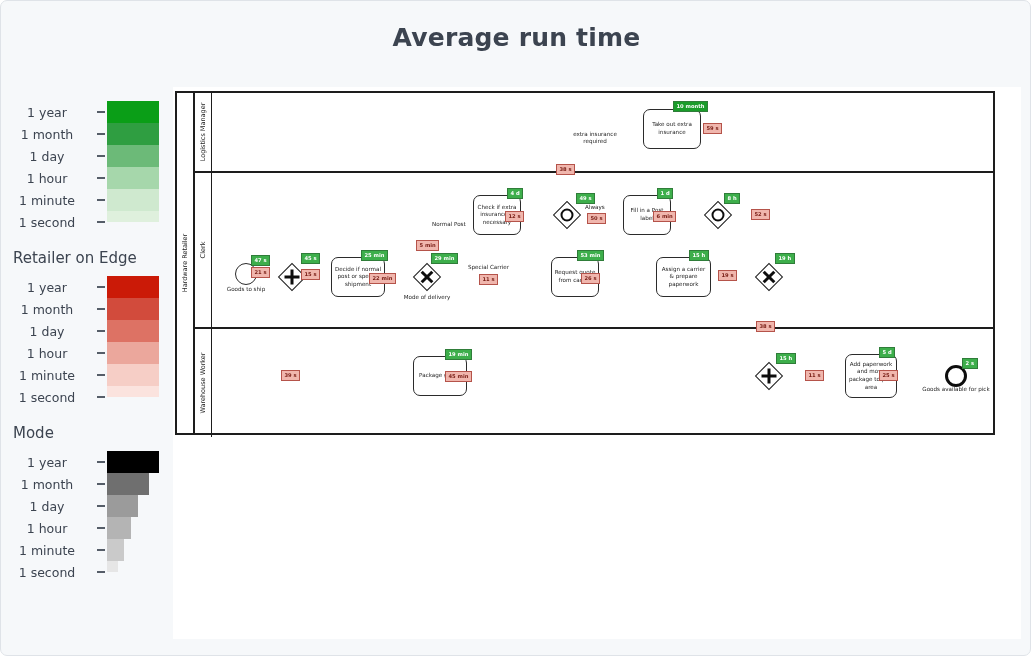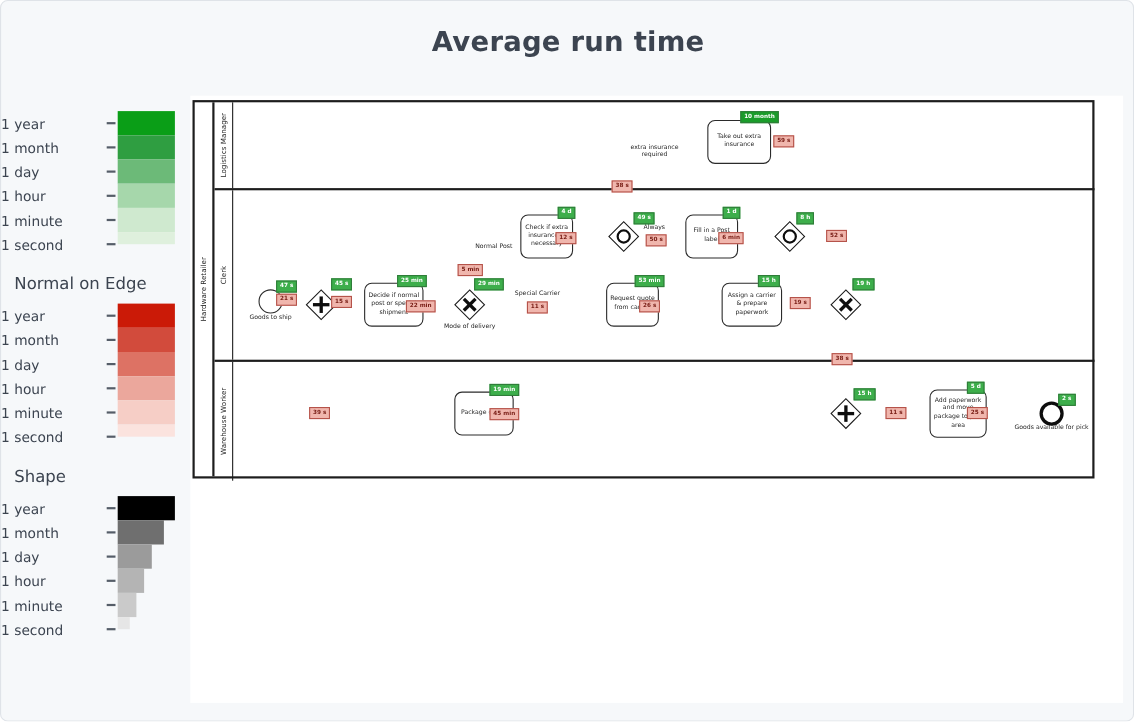--- a/index.html
+++ b/index.html
@@ -35,21 +35,21 @@
   .legend-title {
     font-size: 15px; color: #3c4450;
     padding-left: 12px; margin-bottom: 9px;
   }
   .legend-rows { position: relative; }
   .legend-row {
     display: flex; align-items: center;
     height: 22px;
   }
   .legend-label {
-    width: 92px; text-align: left;
+    width: 92px; text-align: center;
     font-size: 12.5px; color: #3c4450;
     padding-right: 4px;
     white-space: nowrap;
   }
   .legend-tick {
     width: 8px; height: 2px; background: #555d68;
     margin-right: 2px; flex: none;
   }
   .legend-swatchwrap { width: 52px; flex: none; position: relative; height: 22px; }
   .legend-swatch {
@@ -230,21 +230,21 @@
           <span class="legend-label">1 second</span>
           <span class="legend-tick"></span>
           <span class="legend-swatchwrap">
             <span class="legend-swatch" style="background:#dff0dd;width:52px;height:11px;"></span>
           </span>
         </div>
       </div>
     </div>
 
     <div class="legend-block">
-      <div class="legend-title">Normal on Edge</div>
+      <div class="legend-title">Retailer on Edge</div>
       <div class="legend-rows">
         <div class="legend-row">
           <span class="legend-label">1 year</span>
           <span class="legend-tick"></span>
           <span class="legend-swatchwrap">
             <span class="legend-swatch" style="background:#cb1a07;width:52px;"></span>
           </span>
         </div>
         <div class="legend-row">
           <span class="legend-label">1 month</span>
@@ -278,21 +278,21 @@
           <span class="legend-label">1 second</span>
           <span class="legend-tick"></span>
           <span class="legend-swatchwrap">
             <span class="legend-swatch" style="background:#fbe3de;width:52px;height:11px;"></span>
           </span>
         </div>
       </div>
     </div>
 
     <div class="legend-block">
-      <div class="legend-title">Shape</div>
+      <div class="legend-title">Mode</div>
       <div class="legend-rows">
         <div class="legend-row">
           <span class="legend-label">1 year</span>
           <span class="legend-tick"></span>
           <span class="legend-swatchwrap">
             <span class="legend-swatch" style="background:#000000;width:52px;"></span>
           </span>
         </div>
         <div class="legend-row">
           <span class="legend-label">1 month</span>

